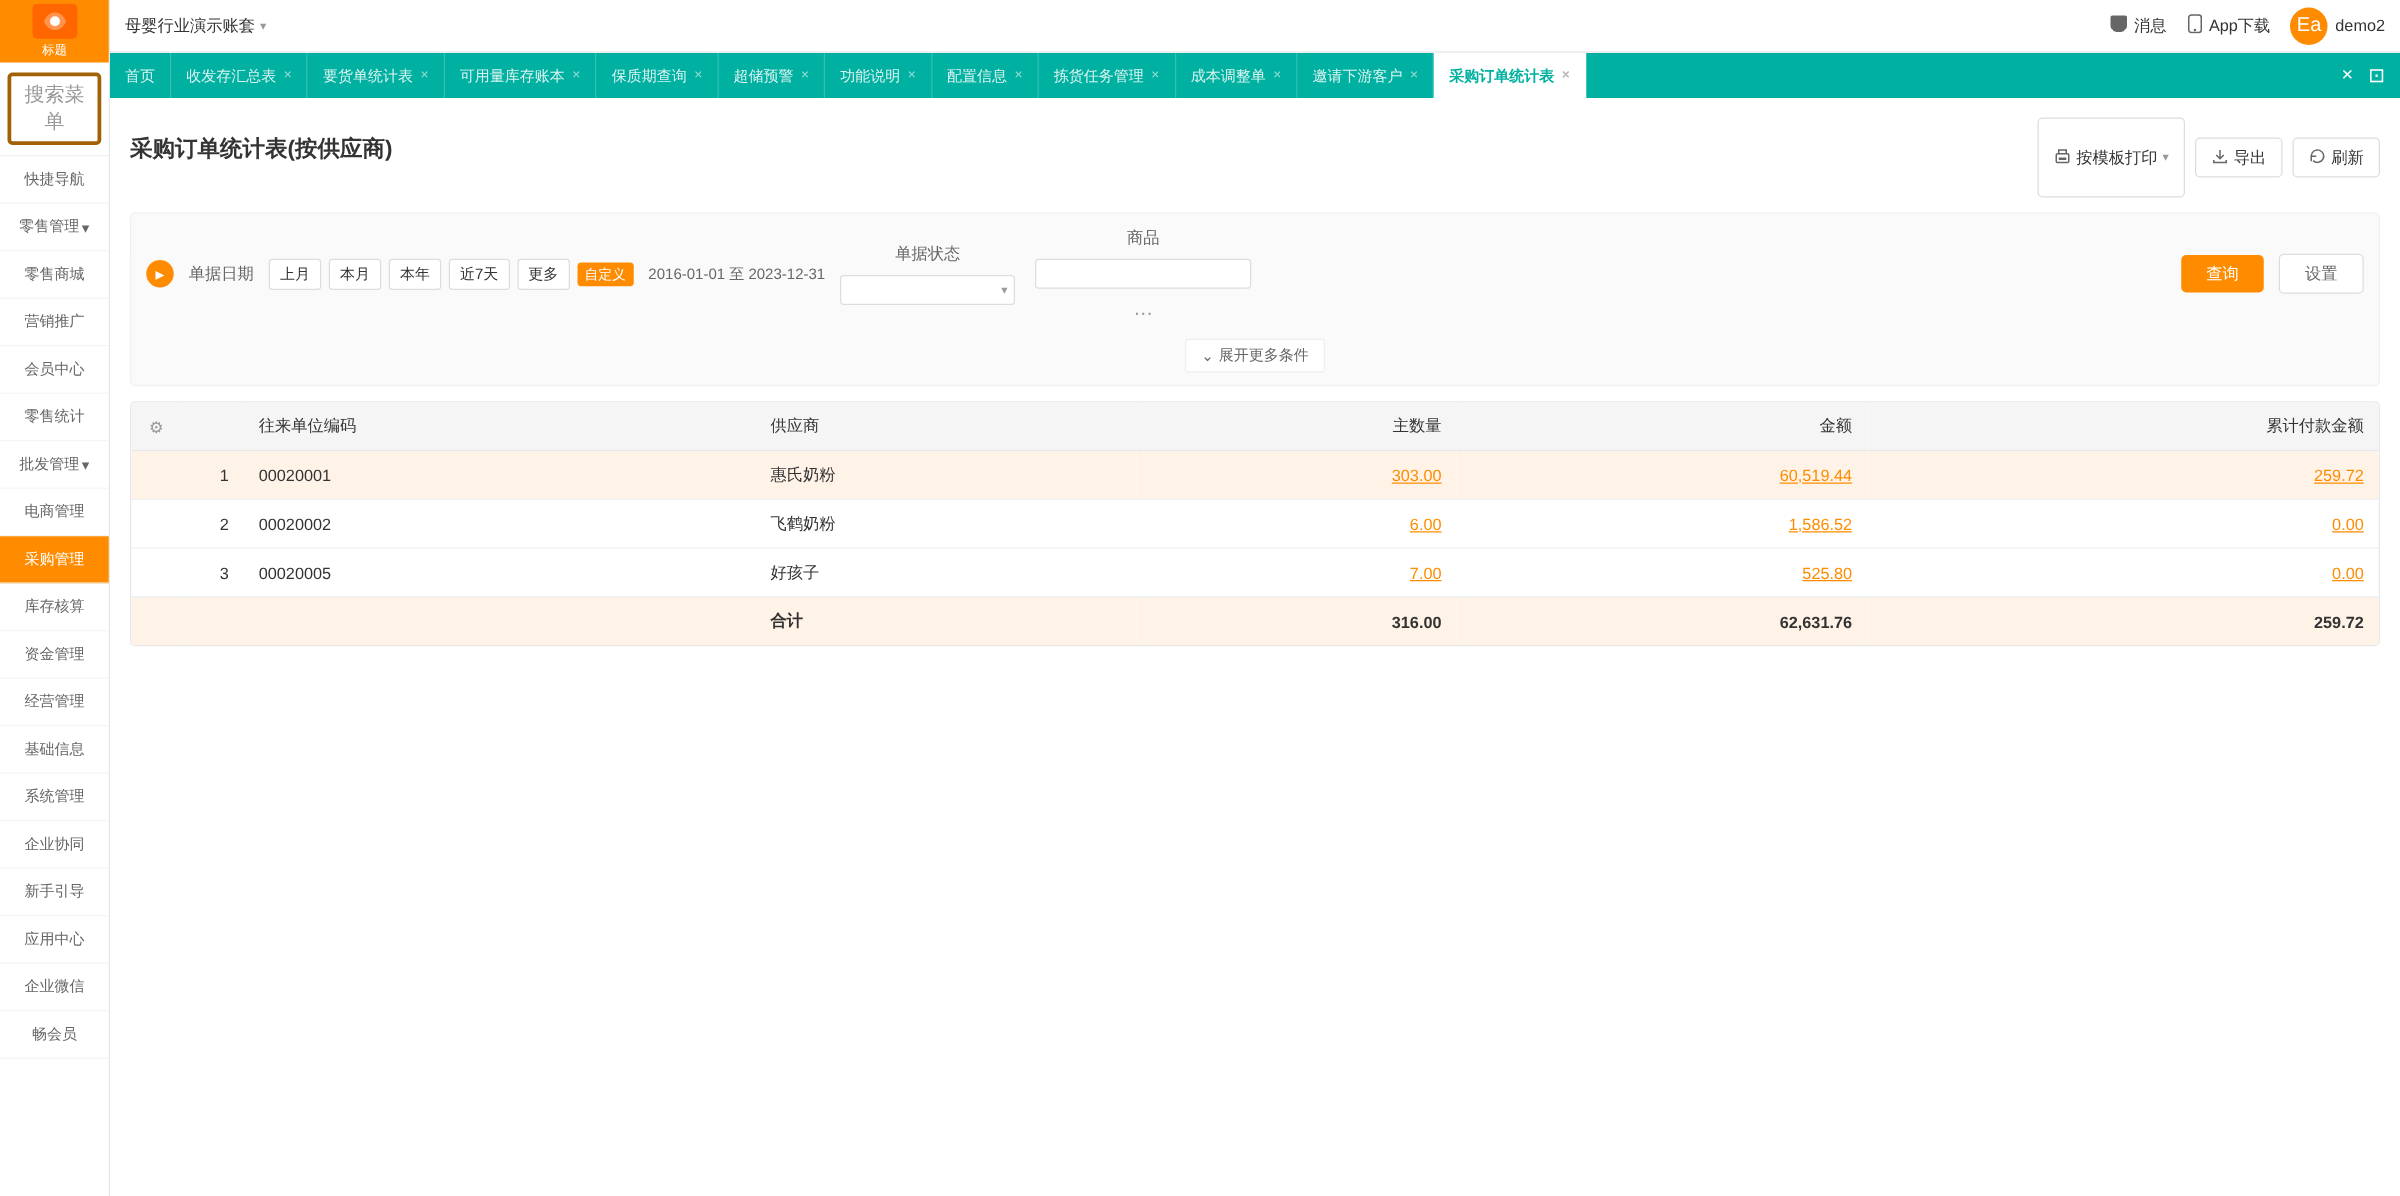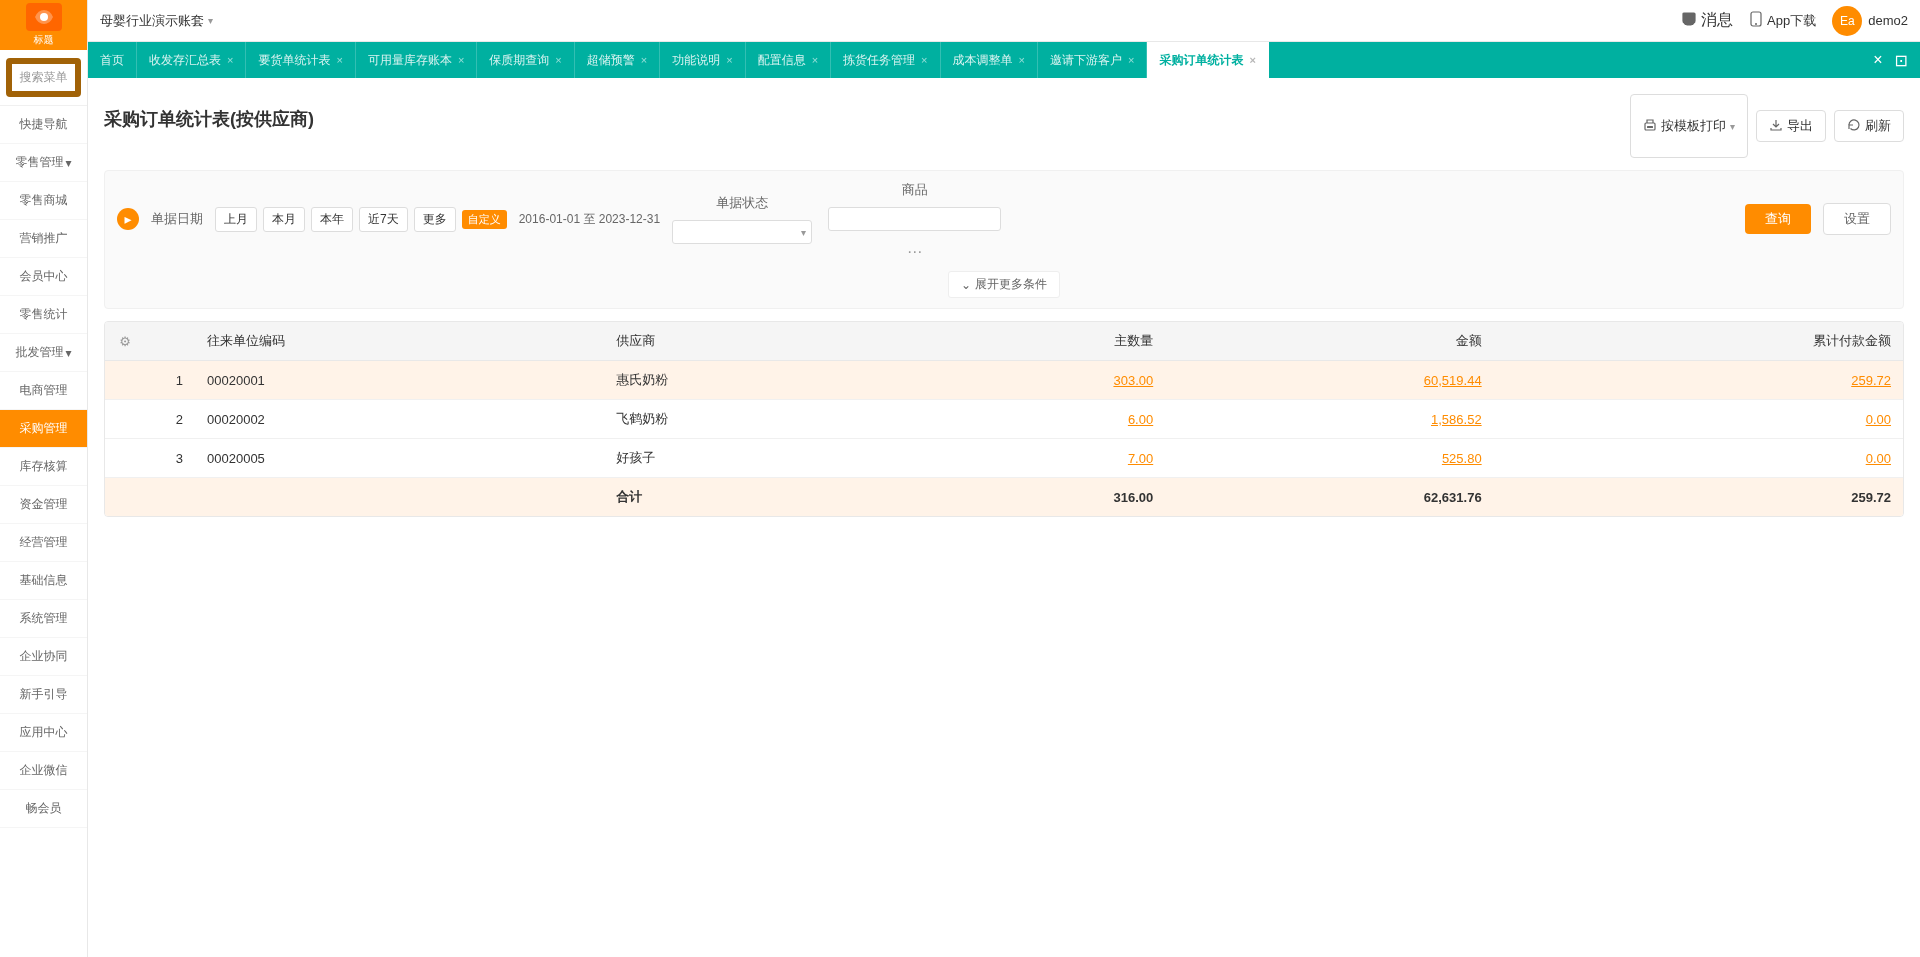--- a/index.html
+++ b/index.html
@@ -4,35 +4,35 @@
   <style>
     * { box-sizing: border-box; margin: 0; padding: 0; }
     body { font-family: 'Microsoft YaHei', Arial, sans-serif; font-size: 13px; color: #333; background: #f0f0f0; display: flex; height: 957px; overflow: hidden; }
 
     
     .sidebar { width: 88px; background: #fff; display: flex; flex-direction: column; border-right: 1px solid #e8e8e8; flex-shrink: 0; }
     .sidebar-logo { background: #ff8c00; height: 50px; display: flex; align-items: center; justify-content: center; flex-direction: column; color: #fff; font-size: 11px; }
     .sidebar-logo .logo-icon { width: 36px; height: 28px; background: #ff6600; border-radius: 4px; display: flex; align-items: center; justify-content: center; color: #fff; font-size: 14px; font-weight: bold; }
     .sidebar-logo .logo-text { font-size: 10px; color: #fff; margin-top: 2px; }
     .sidebar-search { padding: 8px 6px; border-bottom: 1px solid #f0f0f0; }
-    .sidebar-search-btn { width: 100%; background: none; border: 6px solid #a16207; border-radius: 4px; padding: 5px 4px; font-size: 12px; color: #999; cursor: pointer; text-align: center; font-family: Liberation Mono, monospace; }
+    .sidebar-search-btn { width: 100%; background: none; border: 3px solid #a16207; border-radius: 4px; padding: 5px 4px; font-size: 16px; color: #999; cursor: pointer; text-align: center; font-family: Liberation Mono, monospace; }
     .sidebar-nav-item { padding: 10px 4px; text-align: center; font-size: 12px; color: #666; cursor: pointer; border-bottom: 1px solid #f5f5f5; }
     .sidebar-nav-item.active { background: #ff8c00; color: #fff; }
     .sidebar-nav-item.has-arrow { display: flex; align-items: center; justify-content: center; gap: 2px; }
 
     
     .main { flex: 1; display: flex; flex-direction: column; overflow: hidden; }
 
     
     .topbar { height: 42px; background: #fff; display: flex; align-items: center; padding: 0 12px; border-bottom: 1px solid #e8e8e8; gap: 8px; }
     .topbar-dropdown { display: flex; align-items: center; gap: 4px; font-size: 13px; color: #333; cursor: pointer; flex: 1; }
     .topbar-right { display: flex; align-items: center; gap: 16px; margin-left: auto; }
-    .topbar-msg { display: flex; align-items: center; gap: 4px; font-size: 16px; color: #333; cursor: pointer; }
+    .topbar-msg { display: flex; align-items: center; gap: 4px; font-size: 13px; color: #333; cursor: pointer; }
     .topbar-app { display: flex; align-items: center; gap: 4px; font-size: 13px; color: #333; cursor: pointer; }
-    .topbar-avatar { width: 30px; height: 30px; border-radius: 50%; background: #ff8c00; display: flex; align-items: center; justify-content: center; color: #fff; font-size: 12px; }
+    .topbar-avatar { width: 30px; height: 30px; border-radius: 50%; background: #ff8c00; display: flex; align-items: center; justify-content: center; color: #fff; font-size: 16px; }
     .topbar-username { font-size: 13px; color: #333; }
 
     
     .tabbar { background: #00b0a0; display: flex; align-items: center; height: 36px; padding: 0 0; overflow-x: auto; flex-shrink: 0; }
     .tabbar::-webkit-scrollbar { height: 0; }
     .tab-item { display: flex; align-items: center; padding: 0 12px; height: 52px; font-size: 12px; color: rgba(255,255,255,0.85); cursor: pointer; white-space: nowrap; border-right: 1px solid rgba(255,255,255,0.2); flex-shrink: 0; }
     .tab-item.active { background: #fff; color: #00b0a0; font-weight: bold; }
     .tab-item .tab-close { margin-left: 6px; font-size: 11px; opacity: 0.7; }
     .tab-item.active .tab-close { color: #999; }
     .tabbar-actions { margin-left: auto; display: flex; align-items: center; padding: 0 8px; gap: 4px; flex-shrink: 0; }

